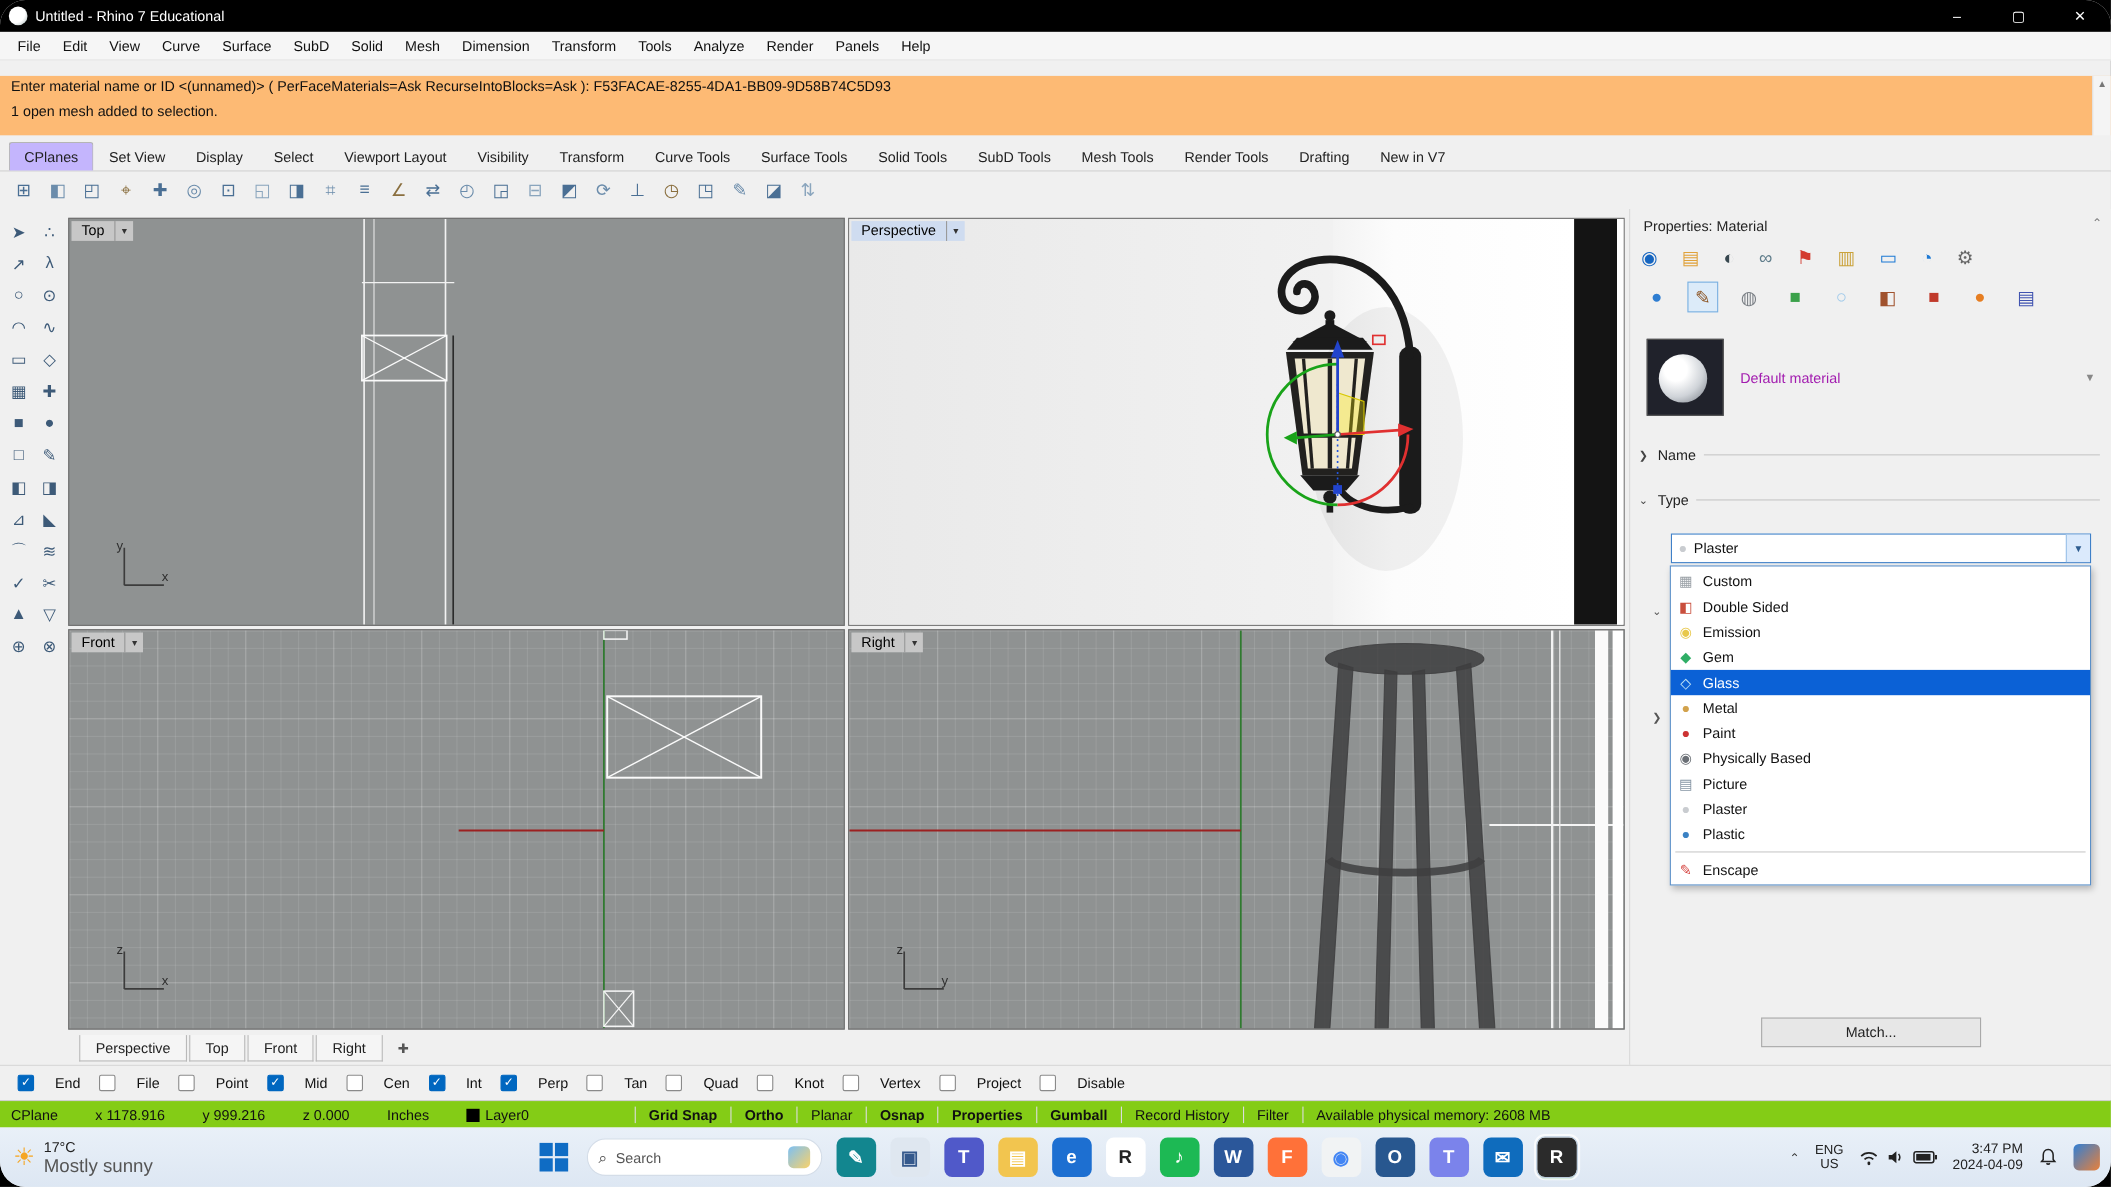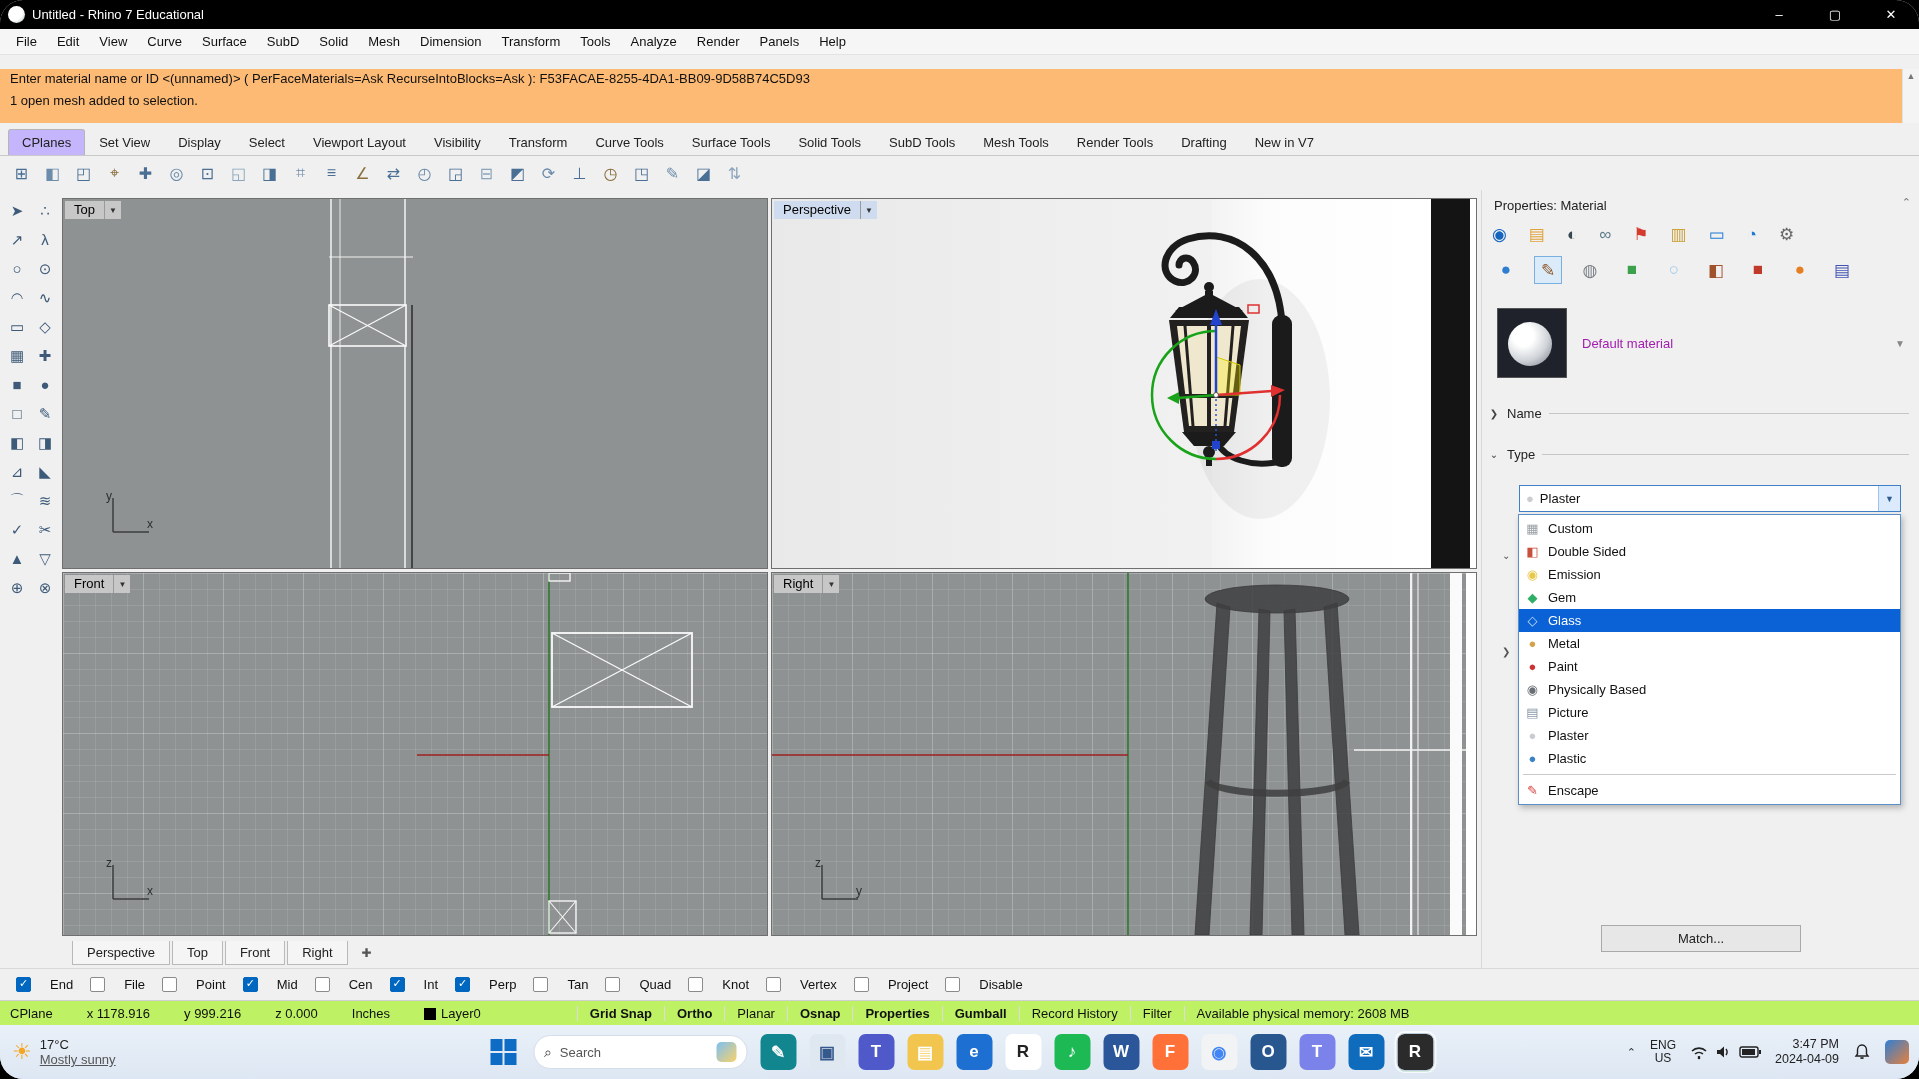--- a/index.html
+++ b/index.html
@@ -98,33 +98,33 @@
   .dd-item.sep::before { content:""; position:absolute; left:4px; right:4px; top:-5px; height:1px; background:#c9c9c9; }
 
   
   .osnap-row { position:absolute; left:0; top:968px; width:100%; height:32px; background:#f0f0f0; border-top:1px solid #d8d8d8; display:flex; align-items:center; gap:17px; padding-left:16px; }
   .osnap-item { display:flex; align-items:center; gap:19px; }
   .cb { width:15px; height:15px; border:1px solid #8a8a8a; background:#fff; border-radius:2px; position:relative; }
   .osnap-item.checked .cb { background:#0067c0; border-color:#0067c0; }
   .osnap-item.checked .cb::after { content:"✓"; position:absolute; left:2px; top:-1px; color:#fff; font-size:11px; }
 
   
-  .statusbar { position:absolute; left:0; top:1000px; width:100%; height:25px; background:#bef264; border-top:1px solid #cfcfcf; display:flex; align-items:center; white-space:nowrap; }
+  .statusbar { position:absolute; left:0; top:1000px; width:100%; height:25px; background:#84cc16; border-top:1px solid #cfcfcf; display:flex; align-items:center; white-space:nowrap; }
   .sb-left { display:flex; gap:34px; padding-left:10px; }
   .sb-right { display:flex; margin-left:96px; }
   .sb-right .sb-item { padding:0 12px; border-left:1px solid #dcdcdc; }
   .sb-item.bold { font-weight:bold; }
   .sb-item.swatch::before { content:""; display:inline-block; width:12px; height:12px; background:#000; margin-right:5px; vertical-align:-2px; }
 
   
   .taskbar { position:absolute; left:0; top:1025px; width:100%; height:54px; background:linear-gradient(#e9f0f8,#dde7f3); display:flex; align-items:center; }
   .weather { display:flex; align-items:center; gap:8px; padding-left:12px; width:240px; }
   .weather .sun { color:#f5a623; font-size:22px; }
   .weather .wt { font-size:13px; color:#222; }
-  .weather .wd { font-size:13px; color:#555;text-decoration:underline; }
+  .weather .wd { font-size:17px; color:#555; }
   .tb-center { position:absolute; left:50%; transform:translateX(-50%); display:flex; align-items:center; gap:13px; }
   .start-btn { width:34px; height:34px; display:grid; grid-template-columns:12px 12px; grid-template-rows:12px 12px; gap:2px; align-content:center; justify-content:center; border-radius:5px; }
   .start-btn span { background:#0f6cc4; }
   .search-pill { width:214px; height:34px; background:#fff; border:1px solid #d4dde8; border-radius:17px; display:flex; align-items:center; padding:0 10px; gap:8px; color:#555; }
   .search-pill .mag { color:#444; font-size:14px; }
   .search-pill .cam { margin-left:auto; width:20px; height:20px; border-radius:5px; background:linear-gradient(135deg,#7cc0f4,#f9d26a); }
   .app-icon { width:36px; height:36px; border-radius:7px; background:var(--c,#888); color:var(--fg,#fff); display:flex; align-items:center; justify-content:center; font-size:17px; font-weight:bold; }
   .app-icon.active { box-shadow:0 0 0 3px rgba(255,255,255,.75), 0 3px 0 -1px #5a7; outline:1px solid #bcd; }
   .tray { margin-left:auto; display:flex; align-items:center; gap:14px; padding-right:10px; }
   .tray .chevup { font-size:11px; color:#333; }

